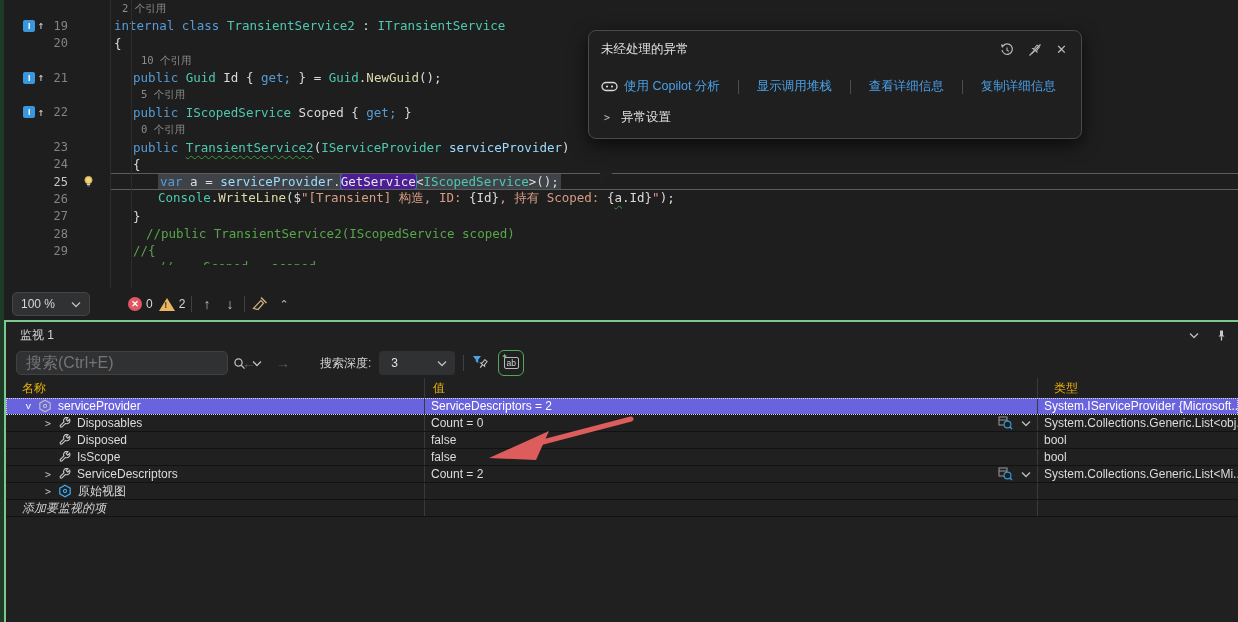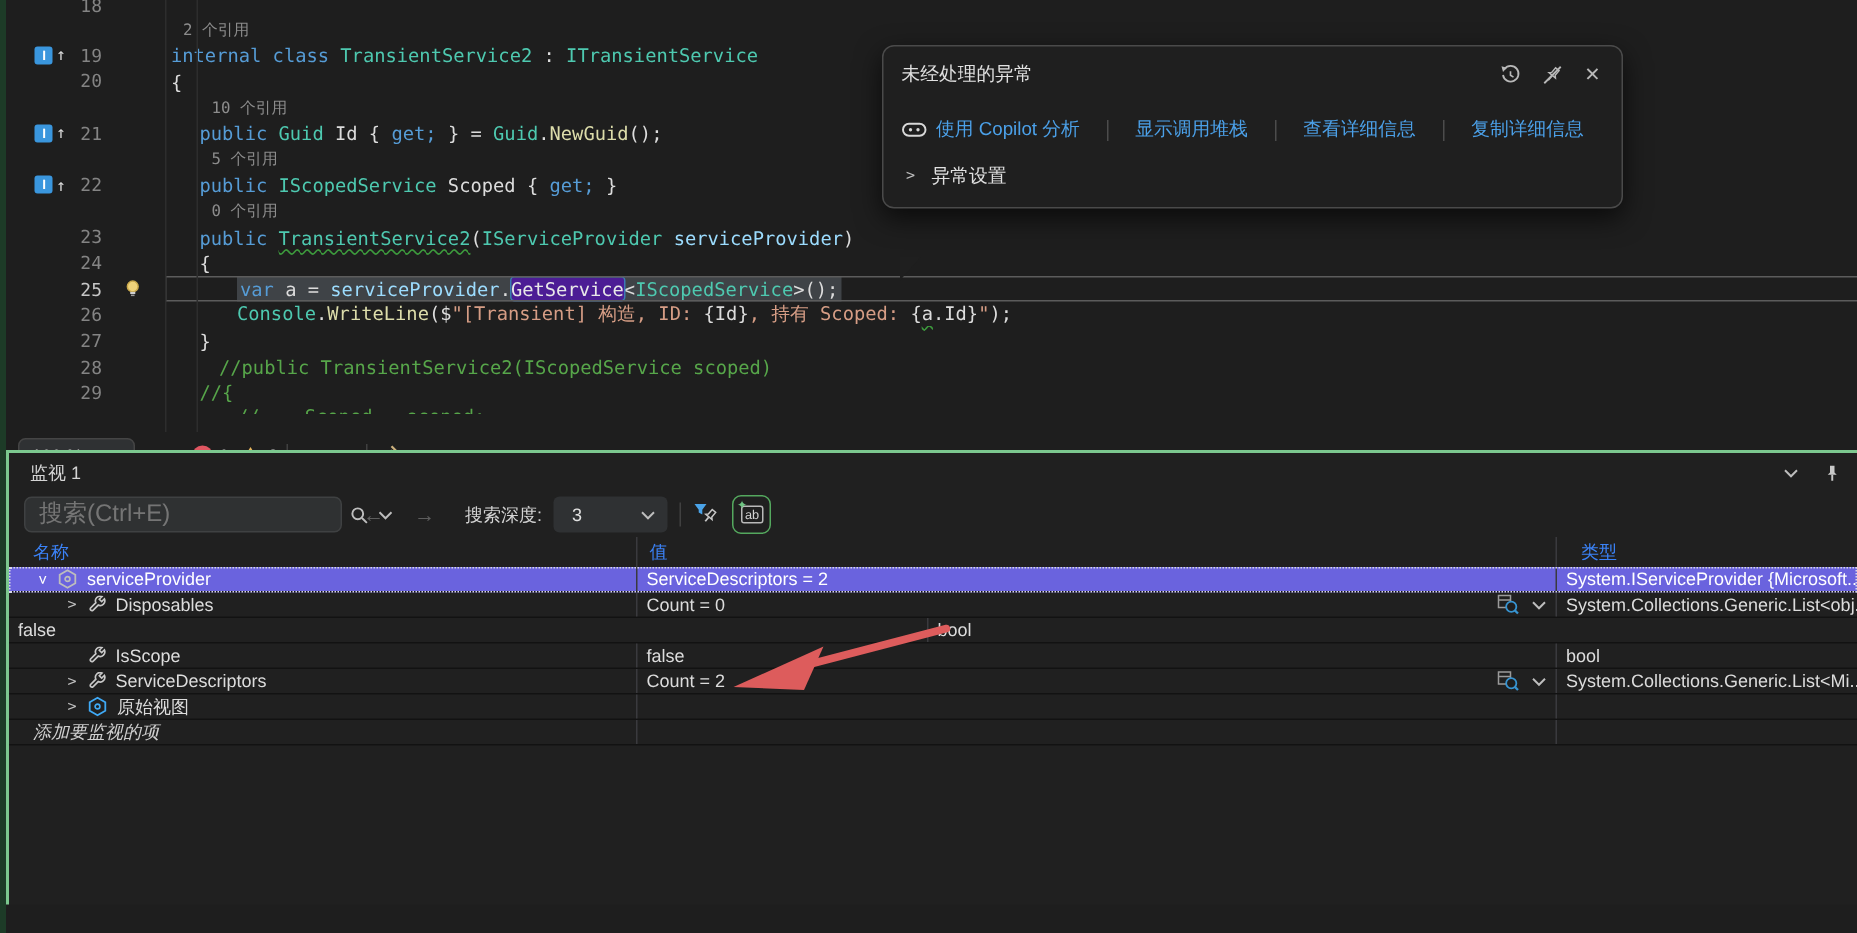--- a/index.html
+++ b/index.html
@@ -45,38 +45,38 @@
   .badge { display:flex; align-items:center; gap:4px; color:#d8d8d8; }
   .err-circ { width:14px; height:14px; border-radius:50%; background:#e05661; color:#fff; font-size:9px;
               display:flex; align-items:center; justify-content:center; font-weight:bold;}
   .warn-tri { width:0; height:0; border-left:8px solid transparent; border-right:8px solid transparent;
               border-bottom:13px solid #e8b75e; position:relative; }
   .warn-tri::after { content:"!"; position:absolute; left:-2.5px; top:2px; color:#3a3a3a; font-size:9px; font-weight:bold; }
   .bar-sep { width:1px; height:16px; background:#404040; }
   .bar-ic { color:#bdbdbd; font-size:14px; padding:0 5px; }
 
   
-  .watch { position:absolute; left:4px; top:300px; width:1234px; height:303px; background:#202020;
+  .watch { position:absolute; left:4px; top:320px; width:1234px; height:303px; background:#202020;
            border-top:2px solid #7cc88f; border-left:2px solid #7cc88f; font-size:12px; }
   .w-title { height:26px; display:flex; align-items:center; padding:0 10px 0 14px; color:#d4d4d4; }
   .w-title-right { margin-left:auto; display:flex; align-items:center; gap:16px; color:#c0c0c0; }
   .w-toolbar { height:30px; display:flex; align-items:center; gap:8px; padding-left:10px; }
   .search-box { width:212px; height:24px; background:#2f3132; border:1px solid #3f4142; border-radius:5px;
                 display:flex; align-items:center; padding:0 6px 0 9px; color:#9a9a9a; }
   .search-box input { flex:1; background:transparent; border:none; outline:none; color:#bdbdbd;
                       font-size:16px; font-family:inherit; }
   .nav-arrow { color:#5d5d5d; font-size:14px; padding:0 6px; }
   .depth-dd { width:76px; height:24px; background:#2f3133; border-radius:4px; display:flex; align-items:center;
               justify-content:space-between; padding:0 8px 0 12px; color:#e0e0e0; }
   .ab-btn { width:26px; height:26px; border:1px solid #54a85e; border-radius:6px; display:flex;
             align-items:center; justify-content:center; position:relative; }
   .ab-inner { border:1px solid #b9b9b9; border-radius:2px; font-size:8.5px; color:#d5d5d5; padding:0px 2px; }
   .ab-spark { position:absolute; left:2px; top:1px; color:#6fc583; font-size:8px; }
 
-  .w-grid-head { height:20px; display:flex; color:#3b82f6; align-items:flex-start; }
+  .w-grid-head { height:20px; display:flex; color:#eab308; align-items:flex-start; }
   .w-grid-head .hc { padding-left:16px; }
   .w-rows { position:relative; }
   .wrow { height:17px; display:flex; align-items:center; border-bottom:1px solid #121212; position:relative; }
   .wrow.sel { background:#6a63de; color:#fff; outline:1px dotted #d9d9e8; outline-offset:-1px; z-index:1; }
   .wcell { height:100%; display:flex; align-items:center; overflow:hidden; white-space:nowrap; }
   .c-name { width:419px; border-right:1px solid #3a3a3e; }
   .c-val  { width:613px; border-right:1px solid #3a3a3e; padding-left:6px; justify-content:flex-start; }
   .c-type { flex:1; padding-left:6px; }
   .chev { color:#c0c0c0; font-family:"DejaVu Sans Mono",monospace; font-size:10px; width:12px;
           display:inline-flex; justify-content:center; flex:0 0 auto; }
@@ -103,21 +103,20 @@
   svg.ic { display:block; }
 </style>
 </head>
 <body>
 
 <div class="screen">
   <div class="edge-strip"></div>
 
   <div class="editor" id="editor">
     <div id="code-rows">
-        <div class="crow partial-top"><span class="m-icon"></span><span class="lnum">18</span><span class="m-glyph"></span><span class="ctext" style="padding-left: 4px;"></span></div>
         <div class="crow"><span class="m-icon"></span><span class="lnum"></span><span class="m-glyph"></span><span class="ctext lens" style="padding-left: 12px;">2 个引用</span></div>
         <div class="crow"><span class="m-icon"><span class="impl-badge">I</span><span class="impl-arrow">↑</span></span><span class="lnum">19</span><span class="m-glyph"></span><span class="ctext" style="padding-left: 4px;"><span class="tok-kw">internal </span><span class="tok-kw">class </span><span class="tok-ty">TransientService2</span><span class="tok-pl"> : </span><span class="tok-ty">ITransientService</span></span></div>
         <div class="crow"><span class="m-icon"></span><span class="lnum">20</span><span class="m-glyph"></span><span class="ctext" style="padding-left: 4px;"><span class="tok-pl">{</span></span></div>
         <div class="crow"><span class="m-icon"></span><span class="lnum"></span><span class="m-glyph"></span><span class="ctext lens" style="padding-left: 31px;">10 个引用</span></div>
         <div class="crow"><span class="m-icon"><span class="impl-badge">I</span><span class="impl-arrow">↑</span></span><span class="lnum">21</span><span class="m-glyph"></span><span class="ctext" style="padding-left: 23px;"><span class="tok-kw">public </span><span class="tok-ty">Guid </span><span class="tok-pl">Id { </span><span class="tok-kw">get; </span><span class="tok-pl">} = </span><span class="tok-ty">Guid</span><span class="tok-pl">.</span><span class="tok-me">NewGuid</span><span class="tok-pl">();</span></span></div>
         <div class="crow"><span class="m-icon"></span><span class="lnum"></span><span class="m-glyph"></span><span class="ctext lens" style="padding-left: 31px; text-align: center;">5 个引用</span></div>
         <div class="crow"><span class="m-icon"><span class="impl-badge">I</span><span class="impl-arrow">↑</span></span><span class="lnum">22</span><span class="m-glyph"></span><span class="ctext" style="padding-left: 23px;"><span class="tok-kw">public </span><span class="tok-ty">IScopedService </span><span class="tok-pl">Scoped { </span><span class="tok-kw">get; </span><span class="tok-pl">}</span></span></div>
         <div class="crow"><span class="m-icon"></span><span class="lnum"></span><span class="m-glyph"></span><span class="ctext lens" style="padding-left: 31px;">0 个引用</span></div>
         <div class="crow"><span class="m-icon"></span><span class="lnum">23</span><span class="m-glyph"></span><span class="ctext" style="padding-left: 23px;"><span class="tok-kw">public </span><span class="tok-tysq">TransientService2</span><span class="tok-pl">(</span><span class="tok-ty">IServiceProvider </span><span class="tok-loc">serviceProvider</span><span class="tok-pl">)</span></span></div>
         <div class="crow"><span class="m-icon"></span><span class="lnum">24</span><span class="m-glyph"></span><span class="ctext" style="padding-left: 23px;"><span class="tok-pl">{</span></span></div>
@@ -194,21 +193,21 @@
             </svg>
           </span>
         <span class="dd-chev" style="margin-left:6px">
             <svg class="ic" width="10" height="7" viewBox="0 0 10 7">
               <path d="M1 1.5 L5 5.5 L9 1.5" stroke="#bdbdbd" stroke-width="1.3" fill="none"></path>
             </svg>
           </span>
       </div>
       <span class="nav-arrow">←</span>
       <span class="nav-arrow">→</span>
-      <span style="color:#d4d4d4; margin-left:6px">搜索深度:</span>
+      <span style="color:#d4d4d4; margin-left:16px">搜索深度:</span>
       <div class="depth-dd">
         <span>3</span>
         <span class="dd-chev">
             <svg class="ic" width="10" height="7" viewBox="0 0 10 7">
               <path d="M1 1.5 L5 5.5 L9 1.5" stroke="#bdbdbd" stroke-width="1.3" fill="none"></path>
             </svg>
           </span>
       </div>
       <div class="bar-sep"></div>
       <span id="funnel-slot">
@@ -277,20 +276,30 @@
                   <path d="M1 1.5 L5 5.5 L9 1.5" stroke="#bdbdbd" stroke-width="1.3" fill="none"></path>
                 </svg>
               </span>
             </span>
           </div>
           <div class="wcell c-type">
             <span>System.Collections.Generic.List&lt;obj...</span>
           </div>
         </div>
         <div class="wrow">
+          <div class="wcell c-name">
+            <span style="width: 36px; flex: 0 0 auto;"></span>
+            <span style="width: 12px; flex: 0 0 auto;"></span>
+            <span style="margin: 0px 6px 0px 4px; flex: 0 0 auto;">
+              <svg class="ic" width="13" height="13" viewBox="0 0 13 13">
+                <path d="M11.6 2.3 a3.1 3.1 0 0 1 -4.1 4.1 L4 9.9 a1.15 1.15 0 0 1 -1.6 -1.6 L5.9 4.8 a3.1 3.1 0 0 1 4.1 -4.1 L8.2 2.5 L9.8 4.1 Z" fill="none" stroke="#c8c8c8" stroke-width="1.1"></path>
+              </svg>
+            </span>
+            <span>Disposed</span>
+          </div>
           <div class="wcell c-val">
             <span>false</span>
           </div>
           <div class="wcell c-type">
             <span>bool</span>
           </div>
         </div>
         <div class="wrow">
           <div class="wcell c-name">
             <span style="width: 36px; flex: 0 0 auto;"></span>

